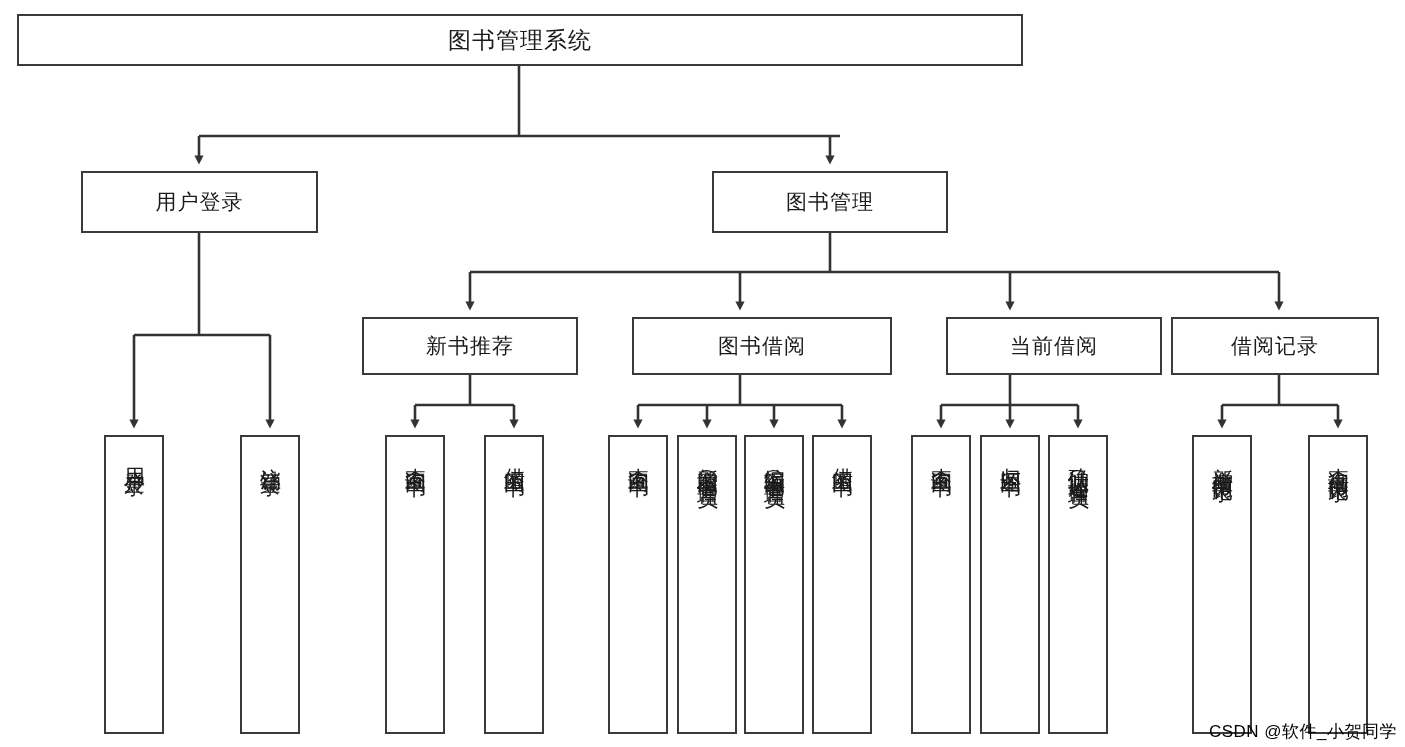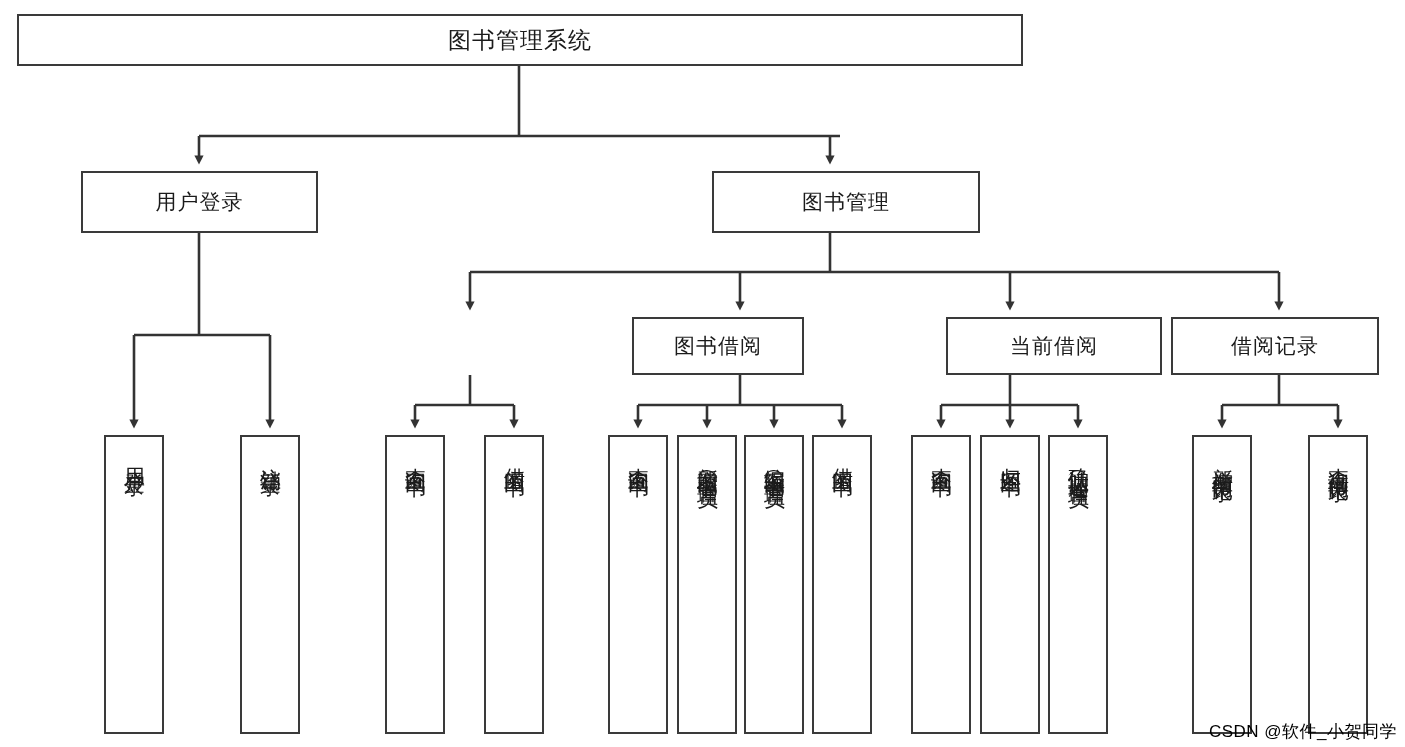--- a/index.html
+++ b/index.html
@@ -84,25 +84,28 @@
     </g>
   </svg>
 
   <div class="node lvl0" style="left:17px;top:14px;width:1006px;height:52px;">
     <span class="lbl">图书管理系统</span>
   </div>
 
   <div class="node lvl1" style="left:81px;top:171px;width:237px;height:62px;">
     <span class="lbl">用户登录</span>
   </div>
-  <div class="node lvl1" style="left:712px;top:171px;width:268px;height:62px;">
+  <div class="node lvl1" style="left:712px;top:171px;width:236px;height:62px;">
     <span class="lbl">图书管理</span>
   </div>
 
-  <div class="node lvl2" style="left:632px;top:317px;width:172px;height:58px;">
+  <div class="node lvl2" style="left:362px;top:317px;width:216px;height:58px;">
+    <span class="lbl">新书推荐</span>
+  </div>
+  <div class="node lvl2" style="left:632px;top:317px;width:260px;height:58px;">
     <span class="lbl">图书借阅</span>
   </div>
   <div class="node lvl2" style="left:902px;top:317px;width:216px;height:58px;margin-left:44px;">
     <span class="lbl">当前借阅</span>
   </div>
   <div class="node lvl2" style="left:1171px;top:317px;width:208px;height:58px;">
     <span class="lbl">借阅记录</span>
   </div>
 
   <div class="node leaf" style="left:104px;top:435px;width:60px;height:299px;">

